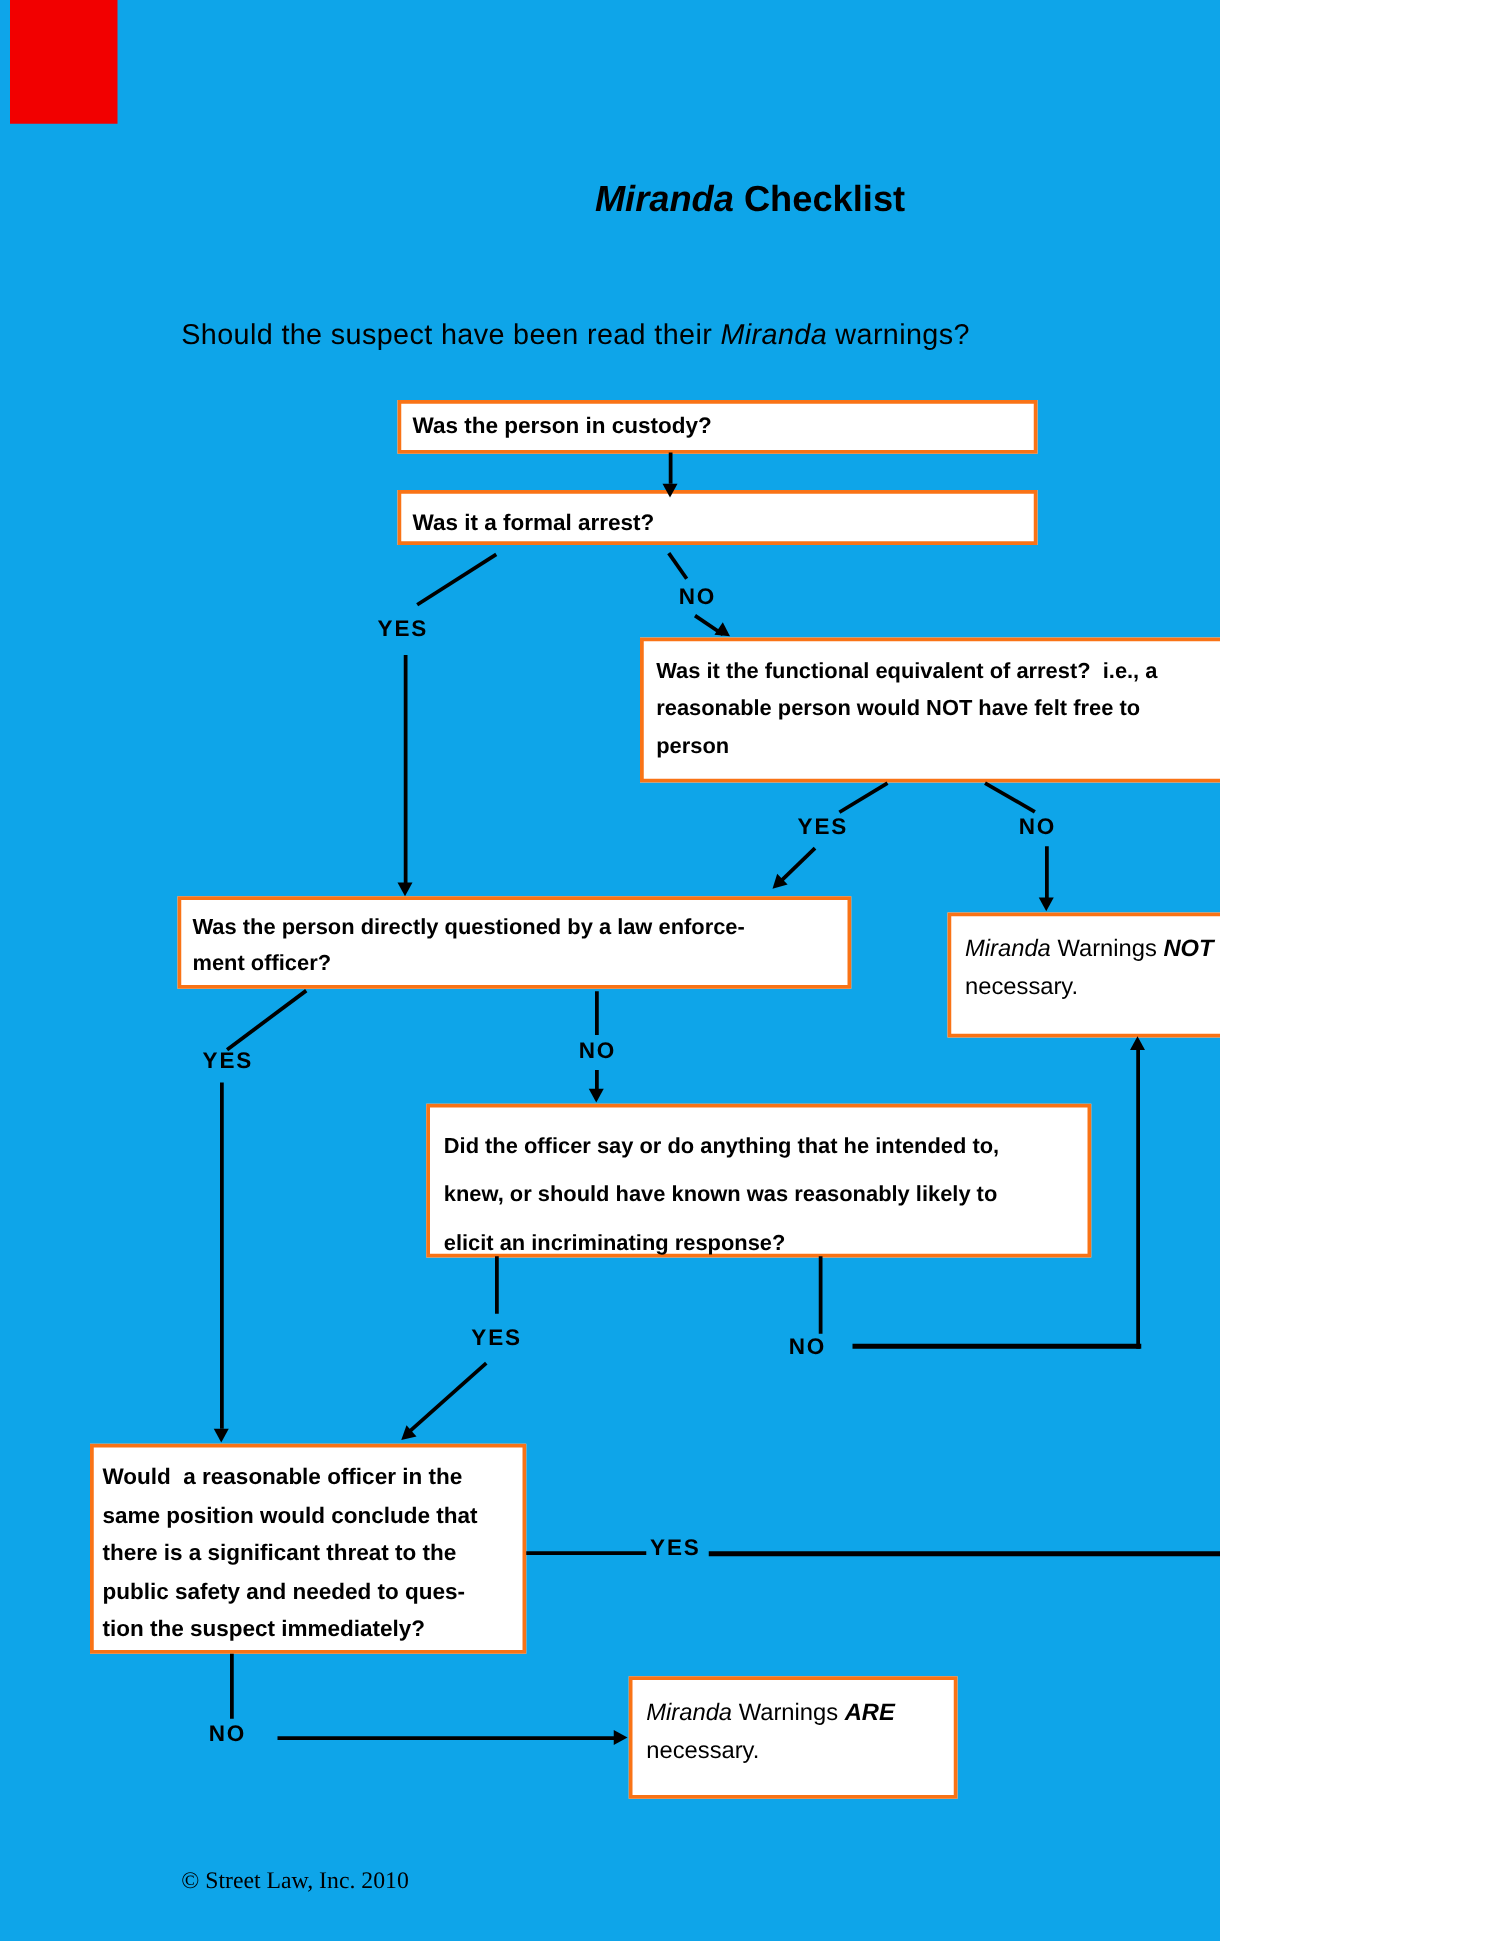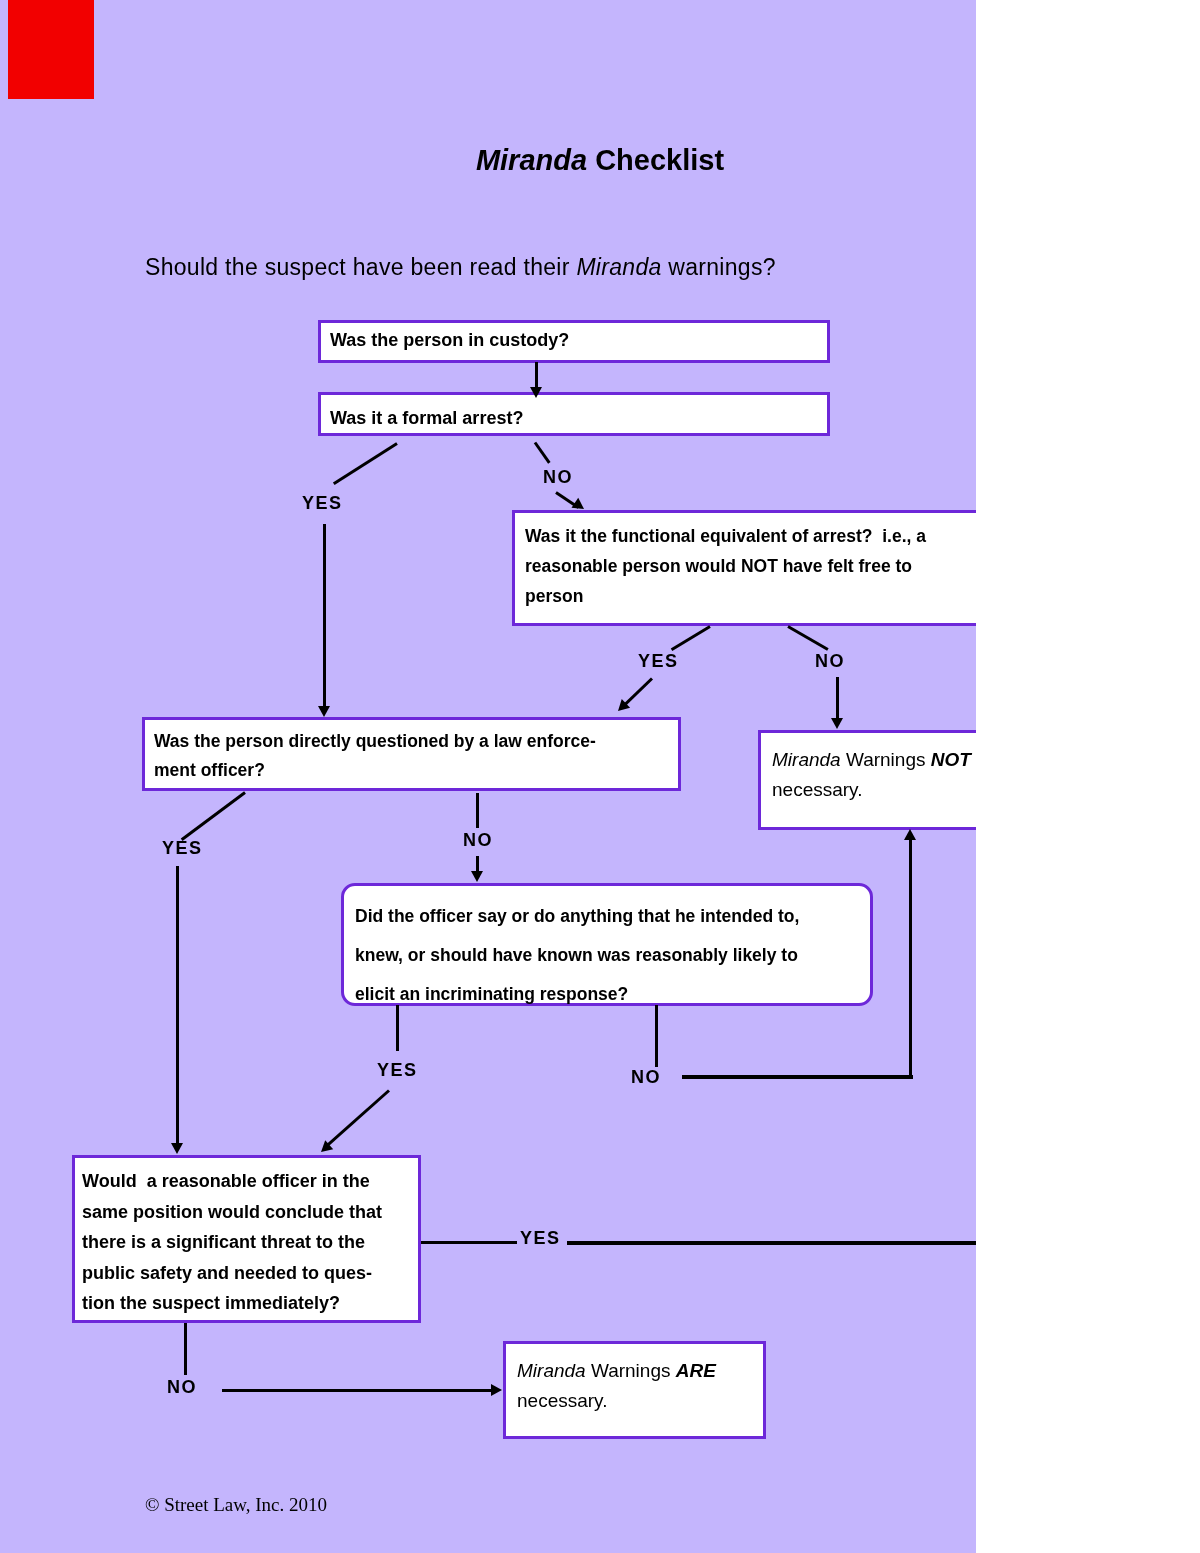--- a/index.html
+++ b/index.html
@@ -1,39 +1,39 @@
 <!DOCTYPE html>
 <html><head>
 <meta charset="utf-8">
 <style>
   html,body { margin:0; padding:0; background:#ffffff; }
   .page {
-    position:relative; width:976px; height:1553px; background:#c4b5fd;
+    position:relative; width:976px; height:1553px; background:#0ea5e9;
     font-family:"Liberation Sans", sans-serif; color:#000; overflow:hidden;
   }
   .redbar { position:absolute; left:8px; top:0; width:86px; height:99px; background:#f20000; }
   .title {
     position:absolute; left:0; top:144px; width:1200px; text-align:center;
     font-size:29px; font-weight:bold; white-space:pre;
   }
   .subtitle {
     position:absolute; left:145px; top:254px; font-size:23px; letter-spacing:0.3px; white-space:pre;
   }
   .it { font-style:italic; }
   .em { font-weight:bold;font-style:italic; }
   .box {
-    position:absolute; box-sizing:border-box; background:#fff; border:3px solid #6d28d9;
+    position:absolute; box-sizing:border-box; background:#fff; border:3px solid #f97316;
     font-weight:bold;
   }
   .box .bl { white-space:pre; }
   .b-custody   { left:318px; top:320px; width:512px; height:43px; padding:7px 0 0 9px;  font-size:18px; }
   .b-formal    { left:318px; top:392px; width:512px; height:44px; padding:13px 0 0 9px;  font-size:18px; }
   .b-func      { left:512px; top:510px; width:510px; height:116px; padding:8px 0 0 10px; font-size:17.5px; line-height:30px; }
   .b-quest     { left:142px; top:717px; width:539px; height:74px;  padding:7px 0 0 9px;  font-size:17.5px; line-height:29px; }
-  .b-officer   { left:341px; top:883px; width:532px; height:123px; padding:11px 0 0 11px; font-size:17.5px; line-height:39px;border-radius:14px; }
+  .b-officer   { left:341px; top:883px; width:532px; height:123px; padding:11px 0 0 11px; font-size:17.5px; line-height:39px; }
   .b-public    { left:72px;  top:1155px; width:349px; height:168px; padding:8px 0 15px 7px; font-size:18px; line-height:30.5px; }
   .b-notnec    { left:758px; top:730px; width:262px; height:100px; padding:12px 0 0 11px; font-size:19px; line-height:30px; font-weight:normal; }
   .b-arenec    { left:503px; top:1341px; width:263px; height:98px; padding:12px 0 0 11px; font-size:19px; line-height:30px; font-weight:normal; }
   .lbl { position:absolute; font-size:18px; font-weight:bold; letter-spacing:1.5px; white-space:pre; }
   .ln  { position:absolute; background:#000; }
   .rot { transform-origin:0 50%; }
   
   .tdn { position:absolute; width:0; height:0; border-left:6px solid transparent; border-right:6px solid transparent; border-top:11px solid #000; transform-origin:6px 11px; }
   
   .tup { position:absolute; width:0; height:0; border-left:6px solid transparent; border-right:6px solid transparent; border-bottom:11px solid #000; }

